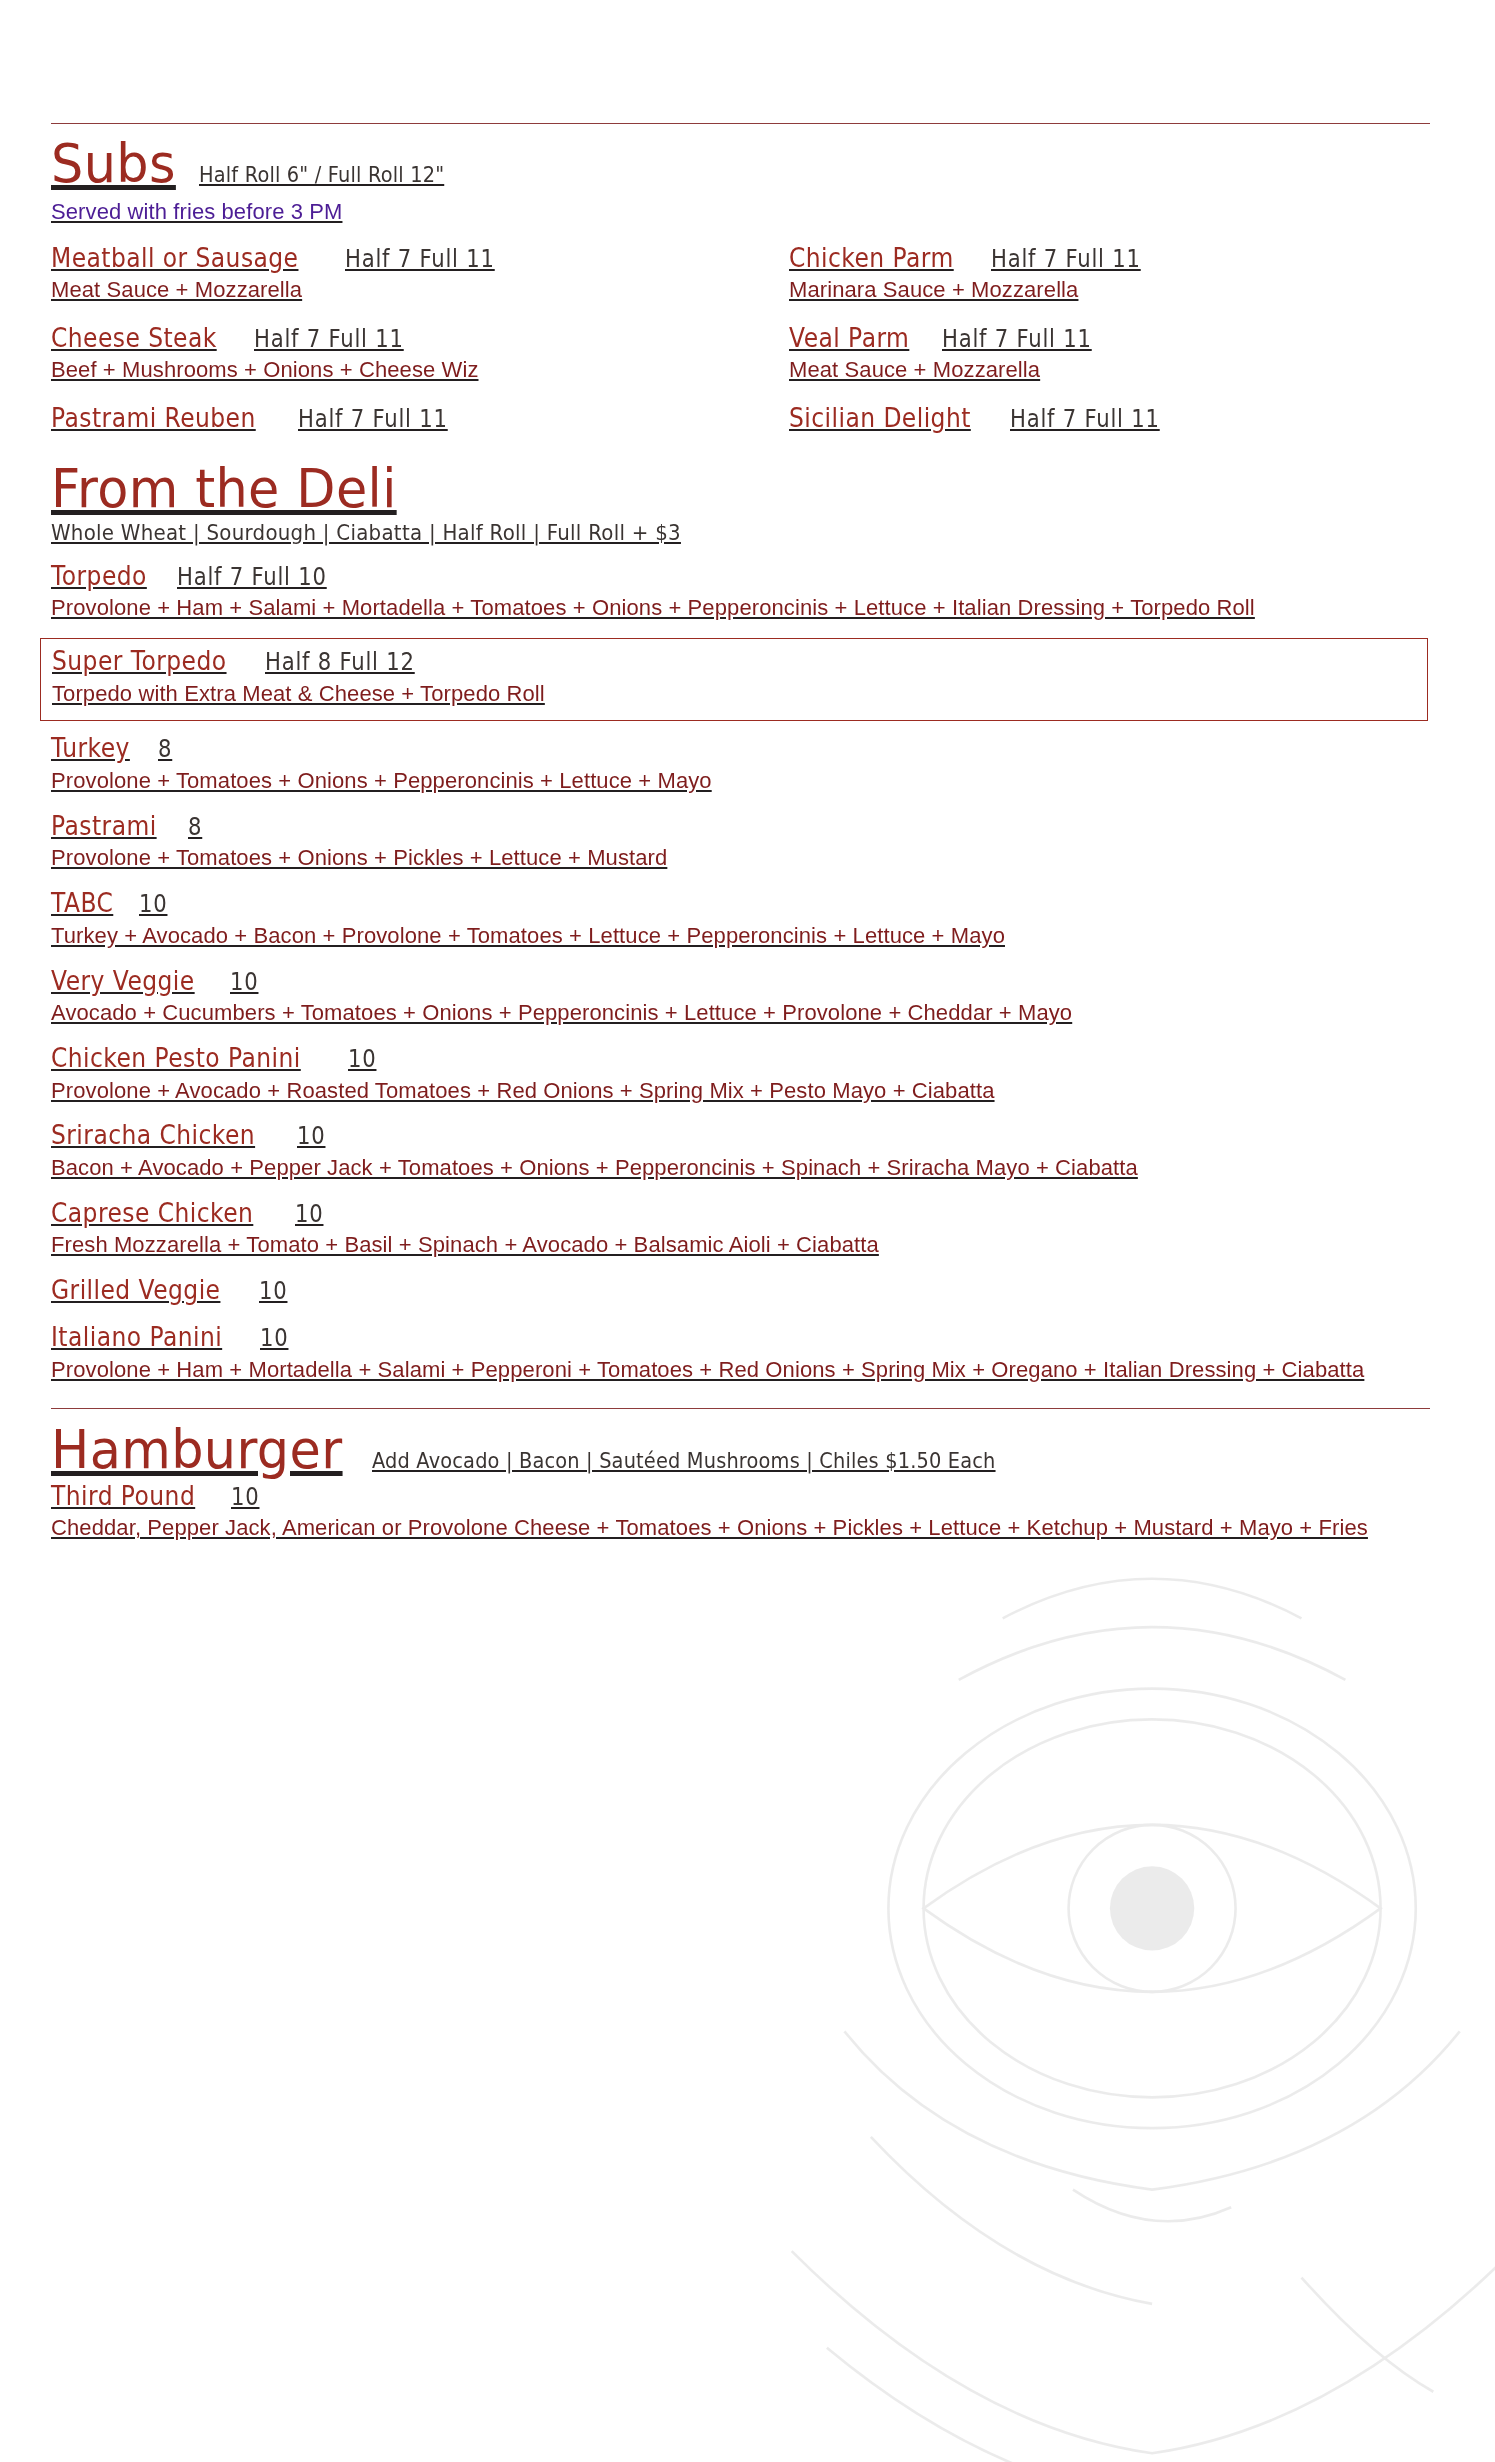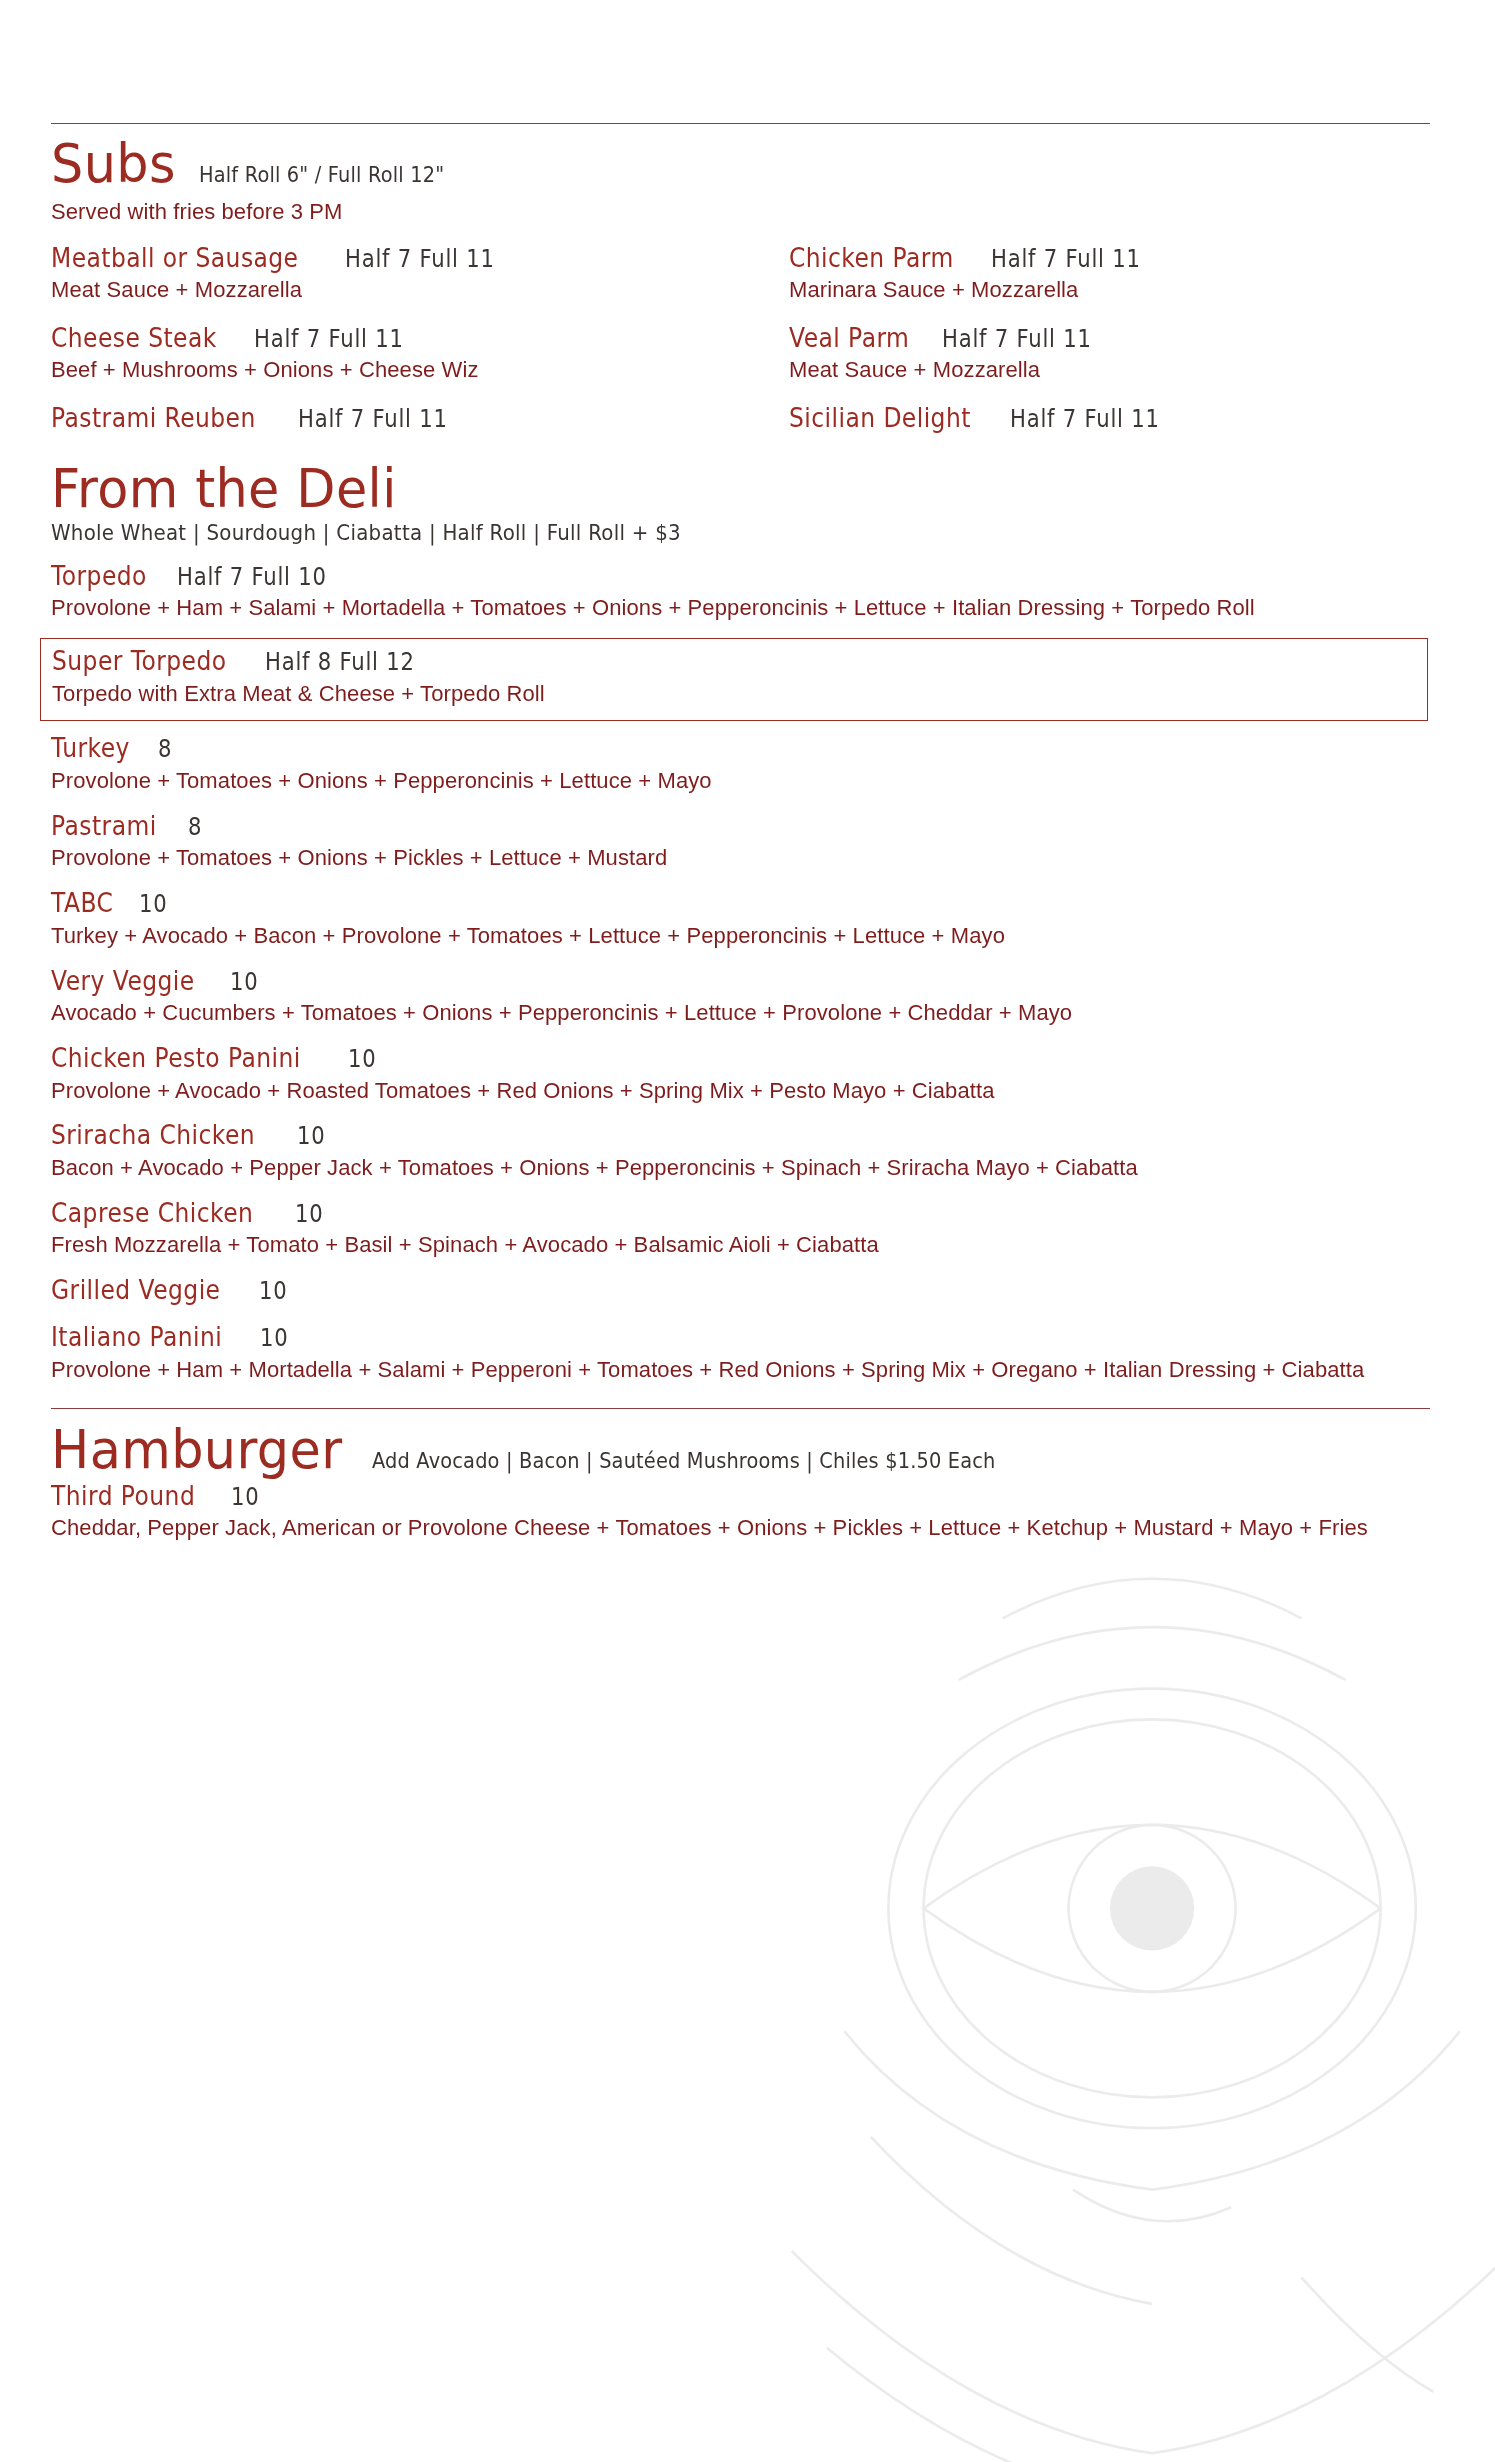--- a/index.html
+++ b/index.html
@@ -26,20 +26,21 @@
     opacity: 0.13;
     pointer-events: none;
     z-index: 0;
   }
 
   .page {
     position: relative;
     z-index: 2;
     padding: 123px 78px 0 51px;
     box-sizing: border-box;
+    text-decoration: underline;
   }
 
   .rule {
     border: 0;
     border-top: 1.8px solid #8e3b3b;
     margin: 0 0 12.3px 0;
     width: 1379px;
   }
   .rule.thin { border-top-width: 1.8px; }
 
@@ -64,21 +65,21 @@
     font-family: "DejaVu Sans", sans-serif;
     font-size: 22px;
     color: #3a3432;
     letter-spacing: 0.2px;
     transform: scaleX(0.88);
     transform-origin: left center;
     white-space: nowrap;
   }
   .section-note {
     font-size: 22px;
-    color: #7f1d1d;
+    color: #4c1d95;
     margin: 7px 0 17.6px 0;
     letter-spacing: 0.1px;
   }
 
   
   .item { margin-bottom: 16.7px; }
   .item-head {
     display: flex;
     align-items: baseline;
     gap: 19.3px;

